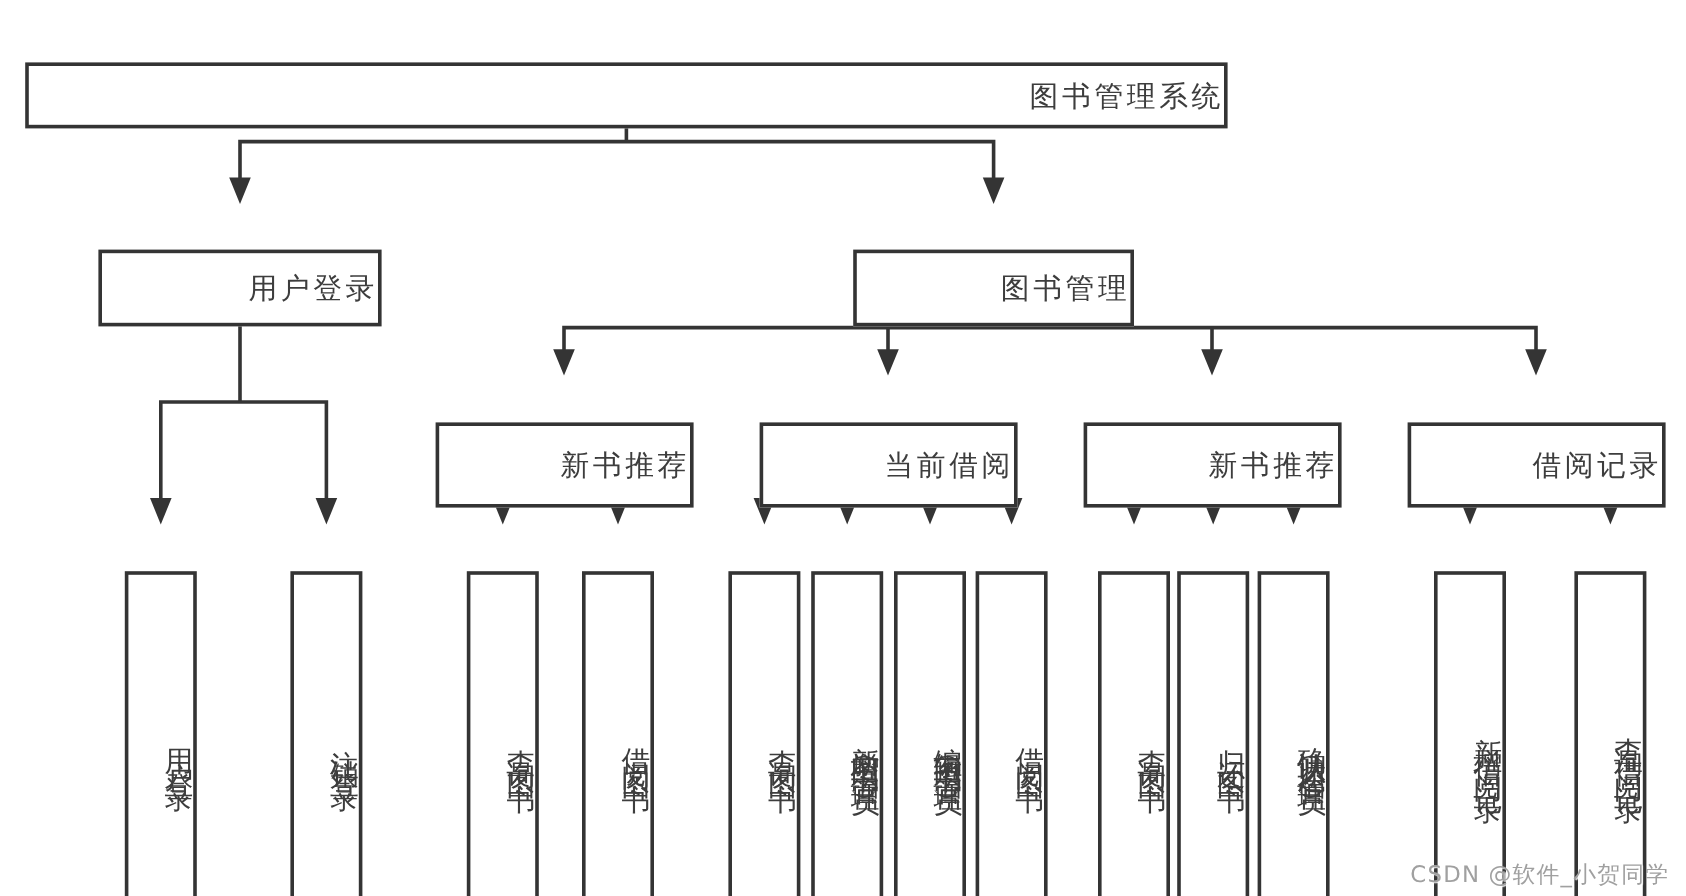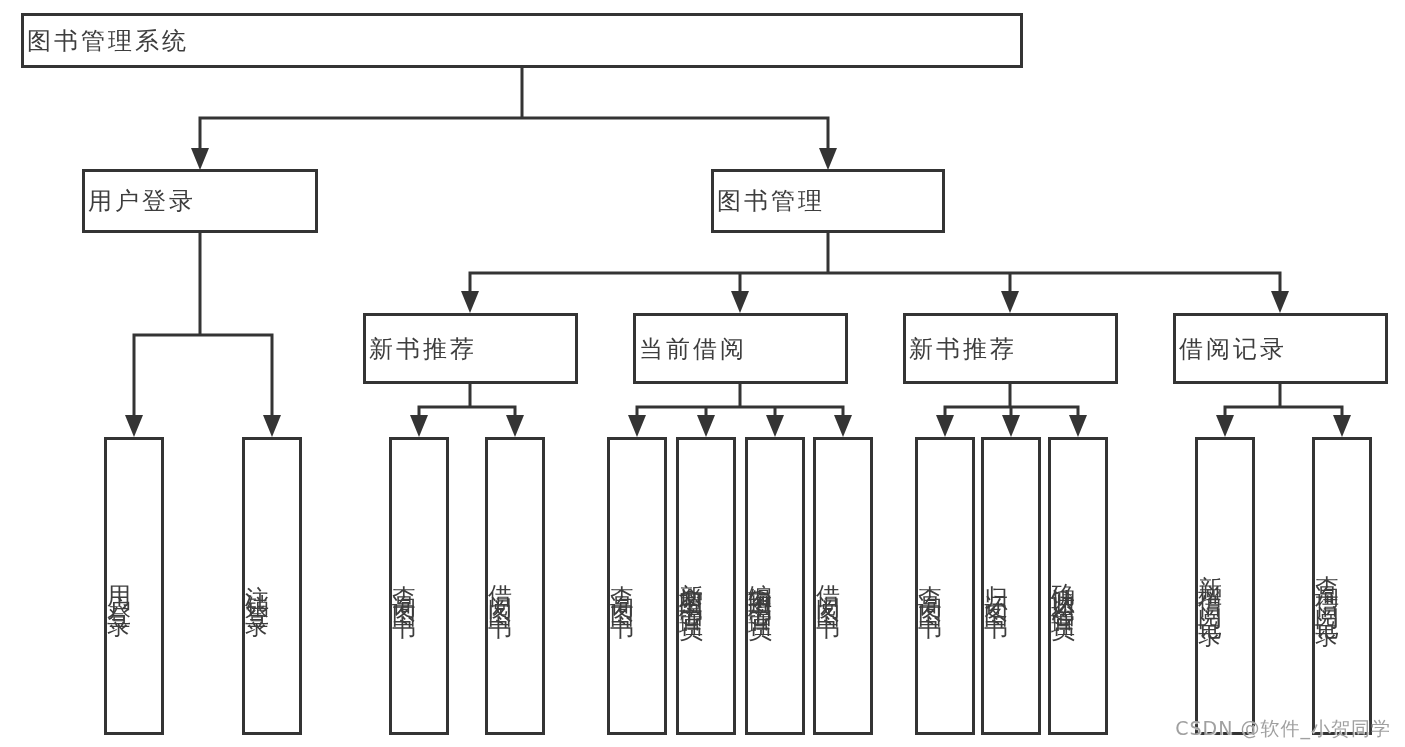--- a/index.html
+++ b/index.html
@@ -18,22 +18,23 @@
     width: 1405px; height: 747px;
     pointer-events: none;
   }
   .node {
     position: absolute;
     box-sizing: border-box;
     border: 3px solid #343434;
     background: #ffffff;
     display: flex;
     align-items: center;
-    justify-content: flex-start;
+    justify-content: flex-end;
     overflow: hidden;
+    margin-top: 39px;
   }
   .hbox {
     font-size: 24px;
     letter-spacing: 3px;
     text-indent: 3px; 
     white-space: nowrap;
   }
   .root-box  { left: 21px;  top: 13px;  width: 1002px; height: 55px; }
   .lvl2-a    { left: 82px;  top: 169px; width: 236px;  height: 64px; }
   .lvl2-b    { left: 711px; top: 169px; width: 234px;  height: 64px; }

